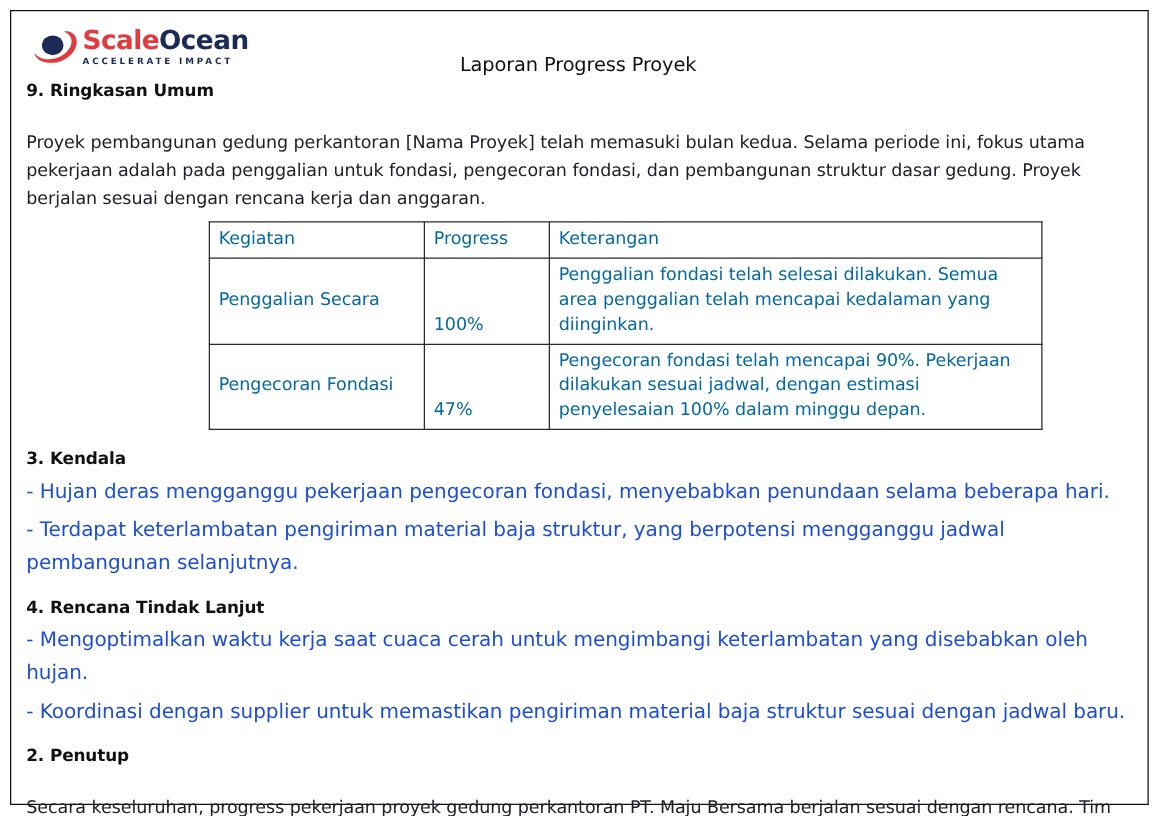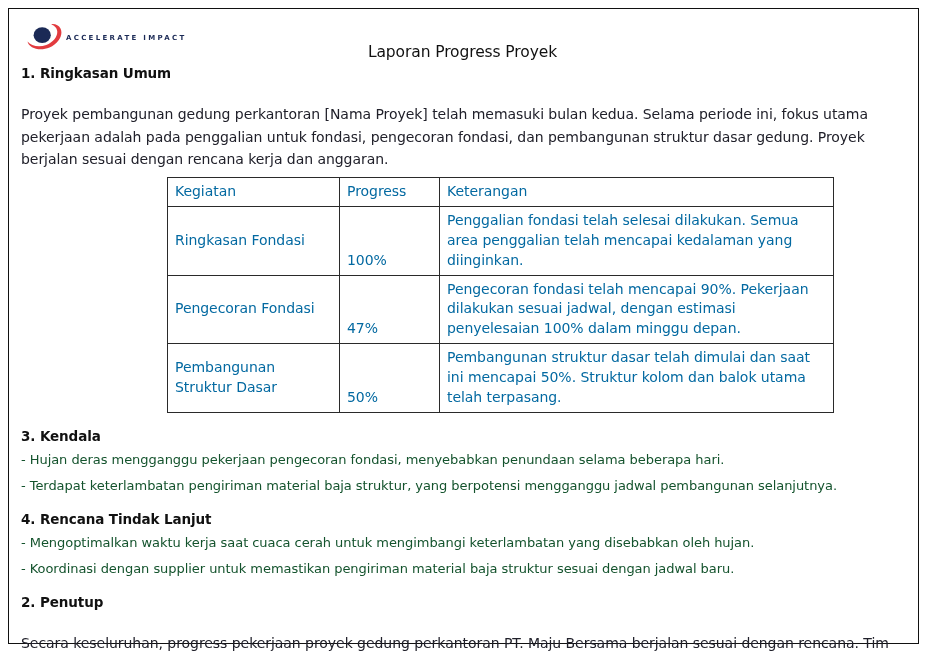--- a/index.html
+++ b/index.html
@@ -105,23 +105,23 @@
   }
   .section-head.spaced { margin-top: 15px; }
   .para {
     font-size: 14px;
     line-height: 1.62;
     color: #20202a;
     margin-top: 22px;
     letter-spacing: -0.05px;
   }
   .bullet {
-    font-size: 13px;
+    font-size: 16px;
     line-height: 1.62;
-    color: #14532d;
+    color: #1d4ed8;
     margin-top: 5px;
     letter-spacing: -0.05px;
   }
 
   
   .table-wrap {
     margin-top: 6px;
     padding-left: 146px;
   }
   table.detail {
@@ -148,55 +148,51 @@
 <div class="page">
   <div class="page-inner">
 
     <div class="logo-row">
       <div class="logo">
         <svg class="logo-mark" viewBox="0 0 40 30">
           <path d="M2.5 20.5 C 4 27.5, 15 30.5, 24.5 26.5 C 34 22.5, 38.5 13.5, 35.5 7.5 C 33.8 4.2, 30 2.6, 26.2 3.2 C 29.6 4.6, 31.8 6.8, 32.2 9.9 C 32.9 15.3, 28.4 21.3, 21.3 24.0 C 13.9 26.8, 6.1 25.0, 2.5 20.5 Z" fill="#E23B3F"></path>
           <ellipse cx="17.2" cy="14.2" rx="8.6" ry="7.9" fill="#1B2A56"></ellipse>
         </svg>
         <div class="logo-text">
+          <div class="logo-word"><span class="scale">Scale</span><span class="ocean">Ocean</span></div>
           <div class="logo-tag">ACCELERATE IMPACT</div>
         </div>
       </div>
     </div>
 
     <div class="doc-title">Laporan Progress Proyek</div>
 
 
-    <div class="section-head">1. Ringkasan Umum</div>
+    <div class="section-head">9. Ringkasan Umum</div>
     <div class="para">Proyek pembangunan gedung perkantoran [Nama Proyek] telah memasuki bulan kedua. Selama periode ini, fokus utama pekerjaan adalah pada penggalian untuk fondasi, pengecoran fondasi, dan pembangunan struktur dasar gedung. Proyek berjalan sesuai dengan rencana kerja dan anggaran.</div>
 
 
     <div class="table-wrap">
       <table class="detail">
         <tbody>
           <tr class="head">
             <td class="col-kegiatan">Kegiatan</td>
             <td class="col-progress">Progress</td>
             <td class="col-keterangan">Keterangan</td>
           </tr>
           <tr>
-            <td class="col-kegiatan">Ringkasan Fondasi</td>
+            <td class="col-kegiatan">Penggalian Secara</td>
             <td class="col-progress">100%</td>
             <td class="col-keterangan">Penggalian fondasi telah selesai dilakukan. Semua area penggalian telah mencapai kedalaman yang diinginkan.</td>
           </tr>
           <tr>
             <td class="col-kegiatan">Pengecoran Fondasi</td>
             <td class="col-progress">47%</td>
             <td class="col-keterangan">Pengecoran fondasi telah mencapai 90%. Pekerjaan dilakukan sesuai jadwal, dengan estimasi penyelesaian 100% dalam minggu depan.</td>
           </tr>
-          <tr>
-            <td class="col-kegiatan">Pembangunan Struktur Dasar</td>
-            <td class="col-progress">50%</td>
-            <td class="col-keterangan">Pembangunan struktur dasar telah dimulai dan saat ini mencapai 50%. Struktur kolom dan balok utama telah terpasang.</td>
-          </tr>
         </tbody>
       </table>
     </div>
 
     <div class="section-head spaced">3. Kendala</div>
     <div class="bullet">- Hujan deras mengganggu pekerjaan pengecoran fondasi, menyebabkan penundaan selama beberapa hari.</div>
     <div class="bullet">- Terdapat keterlambatan pengiriman material baja struktur, yang berpotensi mengganggu jadwal pembangunan selanjutnya.</div>
 
     <div class="section-head spaced">4. Rencana Tindak Lanjut</div>
     <div class="bullet">- Mengoptimalkan waktu kerja saat cuaca cerah untuk mengimbangi keterlambatan yang disebabkan oleh hujan.</div>

